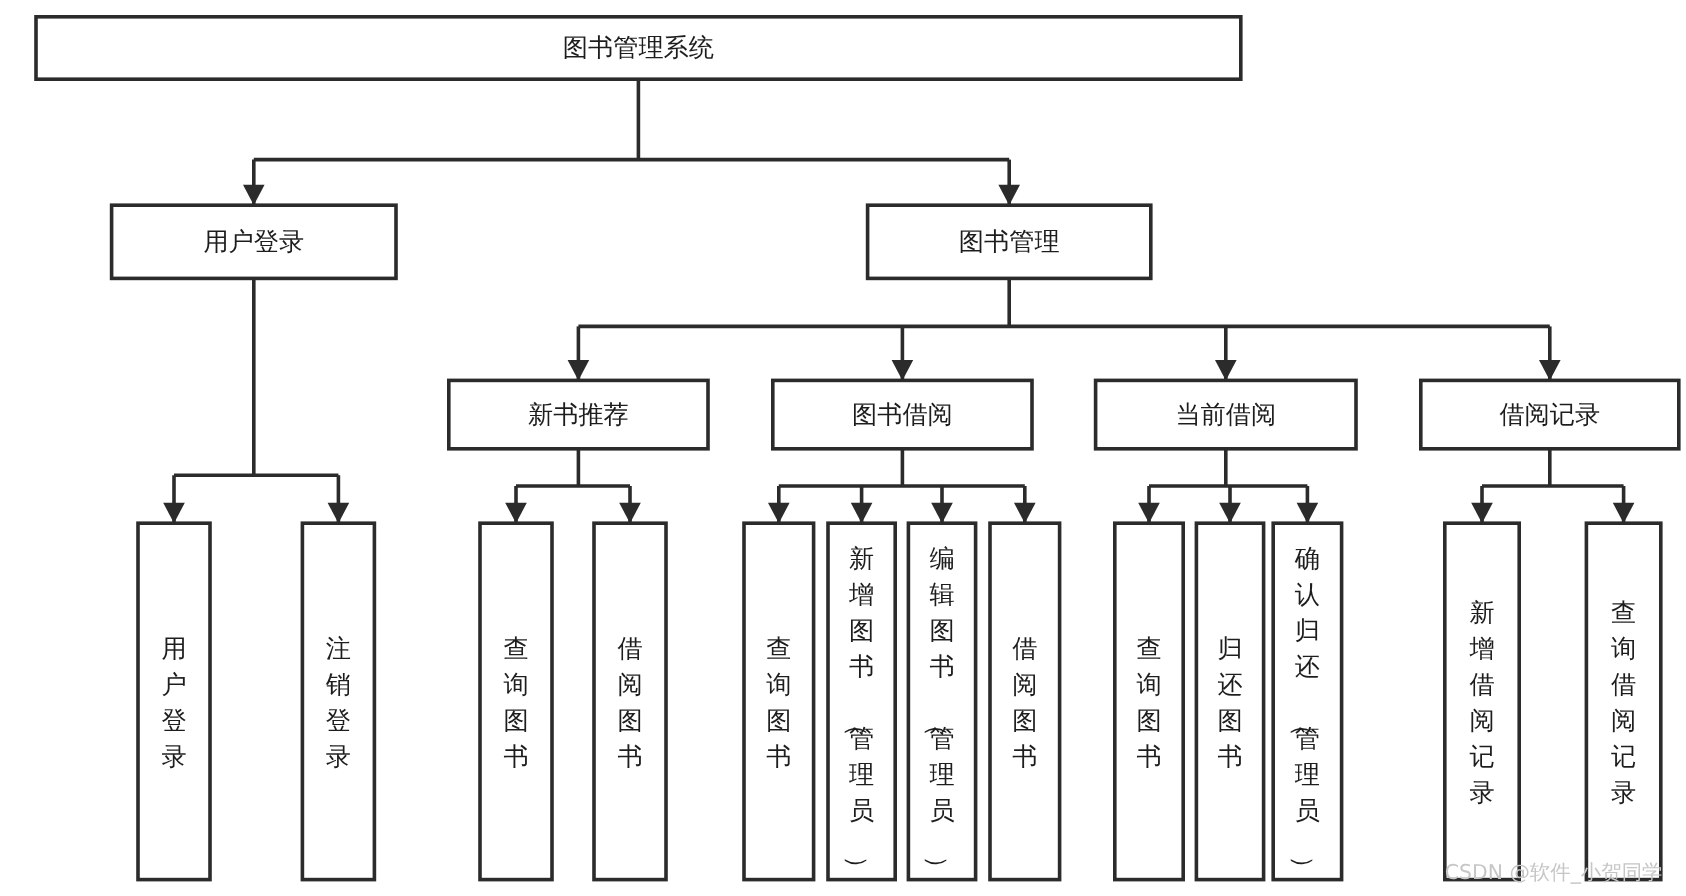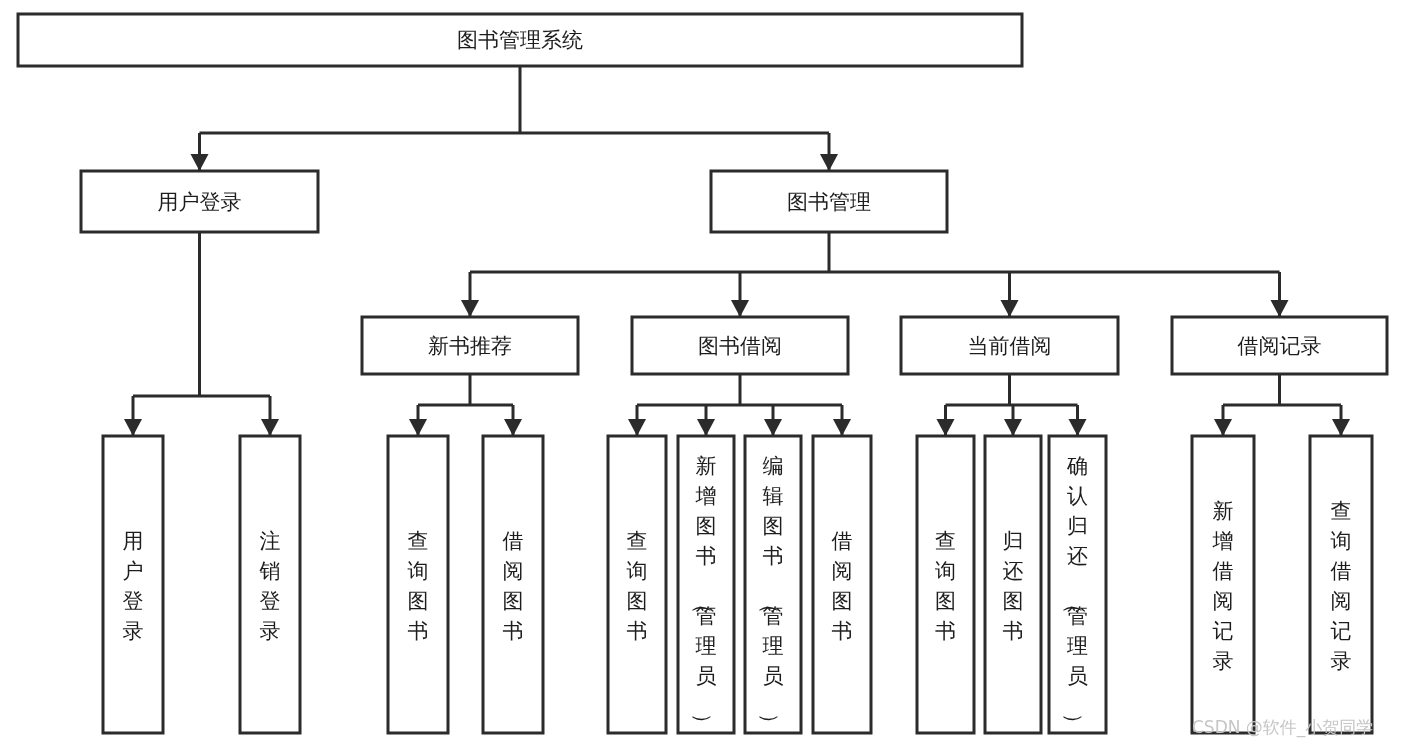--- a/index.html
+++ b/index.html
@@ -10,21 +10,21 @@
   }
   body {
     width: 1405px;
     height: 747px;
     position: relative;
     overflow: hidden;
     font-family: "DejaVu Sans", "Liberation Sans", sans-serif;
   }
   #diagram-root {
     position: absolute;
-    left: 0;
+    left: 12px;
     top: 0;
     width: 1212px;
     height: 747px;
   }
   svg.diagram-canvas {
     display: block;
     width: 1405px;
     height: 747px;
   }
   .node-box {

